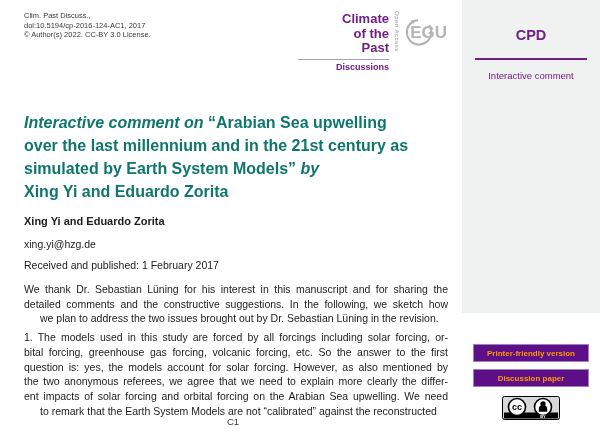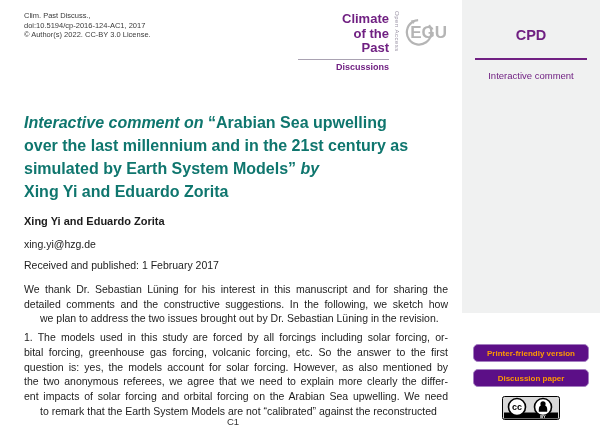--- a/index.html
+++ b/index.html
@@ -37,21 +37,21 @@
 
   
   .sidebar { position:absolute; left:462px; top:0; width:138px; height:313px; background:#f0f1f1; }
   .journal-code { position:absolute; top:27px; left:0; width:100%; text-align:center; font-size:14.5px; font-weight:bold; color:#702082; }
   .sidebar-divider { position:absolute; top:58px; left:13px; width:112px; height:2px; background:#702082; }
   .comment-type { position:absolute; top:69px; left:24px; width:90px; text-align:center; font-size:9.5px; line-height:13px; color:#702082; }
 
   .sidebar-actions { position:absolute; top:344px; left:0; width:100%; display:flex; flex-direction:column; align-items:center; gap:7px; }
   .side-button {
     width:116px; height:18px; background:#5c0f87; color:#ff9a00;
-    border:1px solid #a47fc0; border-radius:5px; font-size:8px; font-weight:bold;
+    border:1px solid #a47fc0; border-radius:0; font-size:8px; font-weight:bold;
     font-family:"Liberation Sans", sans-serif; display:flex; align-items:center; justify-content:center;
     cursor:pointer;
   }
   .license-badge { position:absolute; top:396px; left:0; width:100%; display:flex; justify-content:center; cursor:pointer; }
 </style>
 </head>
 <body>
 
 <div class="page">
 

